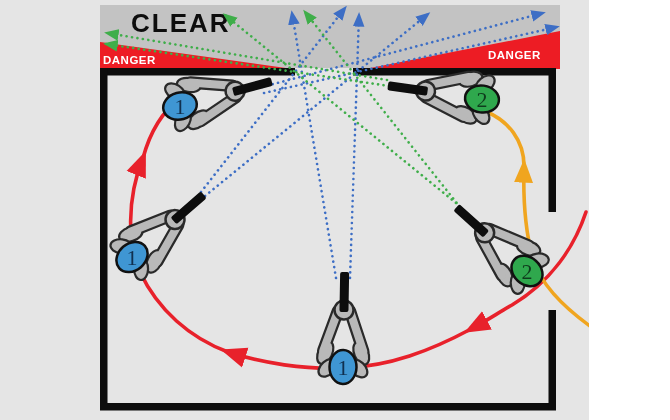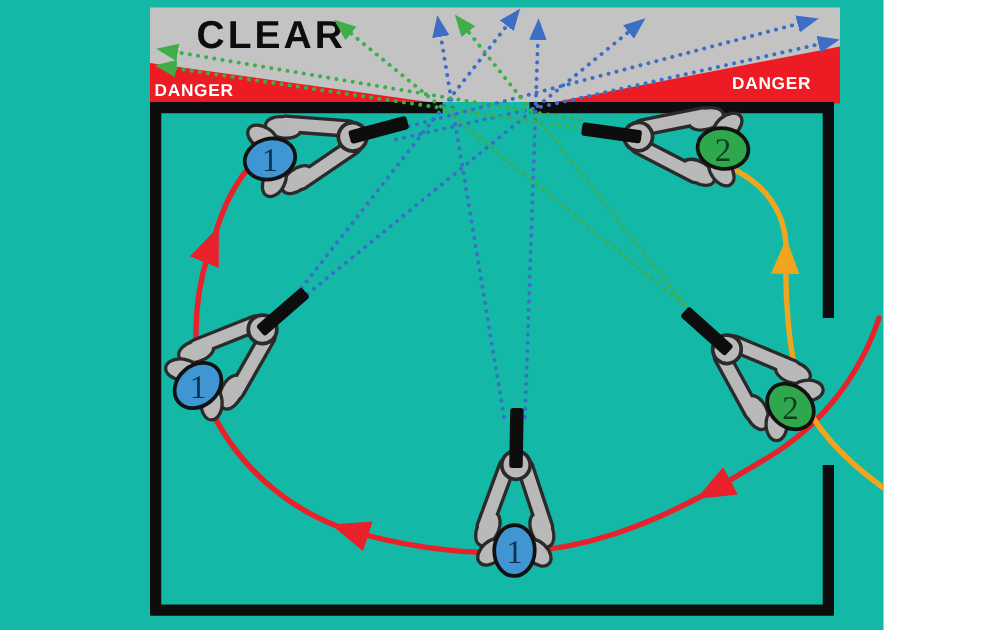--- a/index.html
+++ b/index.html
@@ -1,16 +1,16 @@
 <!DOCTYPE html>
 <html><head>
 <meta charset="utf-8">
 <style>
   html,body{margin:0;padding:0;background:#ffffff;}
-  #stage{position:relative;width:589px;height:420px;background:#14b8a6;overflow:hidden;
+  #stage{position:relative;width:589px;height:420px;background:#e5e5e5;overflow:hidden;
          font-family:"Liberation Sans", sans-serif;}
   svg{display:block;}
   .zone-label-clear{font-family:"Liberation Sans",sans-serif;font-weight:bold;font-size:26px;
                     letter-spacing:2px;fill:#0d0d0d;}
   .zone-label-danger{font-family:"Liberation Sans",sans-serif;font-weight:bold;font-size:11.5px;
                      letter-spacing:0.5px;fill:#ffffff;}
   .sight{fill:none;stroke-width:2.6;stroke-linecap:round;stroke-dasharray:0.1 5.4;}
   .travel{fill:none;stroke-width:3.6;stroke-linecap:round;}
   .arm-u{fill:none;stroke:#2a2a2a;stroke-width:12.5;stroke-linecap:round;}
   .arm-o{fill:none;stroke:#b9b9b9;stroke-width:8;stroke-linecap:round;}

